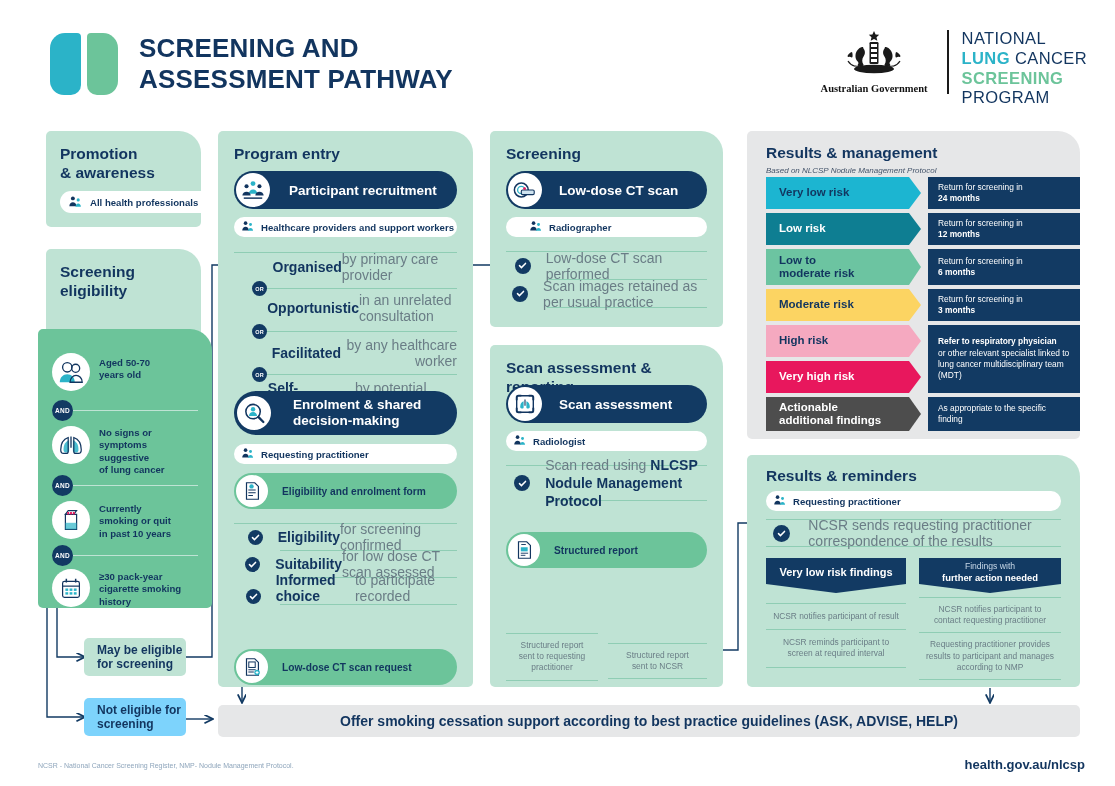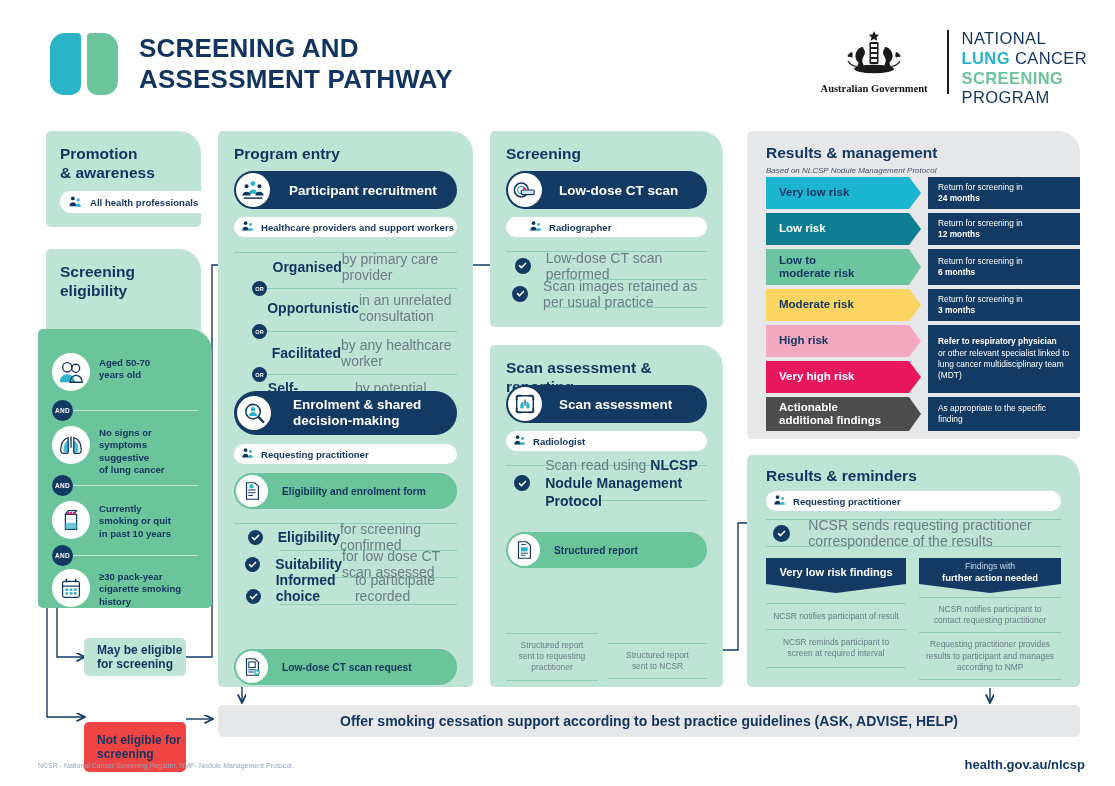--- a/index.html
+++ b/index.html
@@ -264,21 +264,21 @@
             <rect x="18" y="19.5" width="3" height="2.6" fill="#2bb3c8"></rect>
           </svg>
       </div>
       <div class="eligibility-text" style="padding-top:2px;">≥30 pack-year<br>cigarette smoking<br>history</div>
     </div>
   </div>
 
   <div class="smallbox" style="left:84px;top:638px;width:102px;height:38px;background:#bfe3d4;">
     <span>May be eligible<br>for screening</span>
   </div>
-  <div class="smallbox" style="left:84px;top:698px;width:102px;height:50px;background:#ef4444;margin-top:24px;">
+  <div class="smallbox" style="left:84px;top:698px;width:102px;height:38px;background:#7dd3fc;">
     <span>Not eligible for<br>screening</span>
   </div>
 
   <div class="card" style="left:218px;top:131px;width:255px;height:556px;border-radius:5px 22px 5px 5px;">
     <div class="card-title" style="position:absolute;left:16px;top:14px;">Program entry</div>
 
     <div class="pill-navy" style="position:absolute;left:16px;top:40px;width:223px;height:38px;">
       <div class="icon-circle" style="width:34px;height:34px;margin-left:2px;">
         <svg width="24" height="24" viewBox="0 0 26 26">
             <circle cx="13" cy="6" r="2.6" fill="#2bb3c8"></circle>
@@ -322,21 +322,21 @@
         <div class="row">
             <b>Opportunistic</b>
             <span> in an unrelated consultation</span>
           </div>
       </div>
       <div style="display:flex;align-items:center;">
           <div style="width:18px;"></div>
           <div class="orbadge">OR</div>
           <div style="flex:1;height:1px;background:#8fcdb4;"></div>
         </div>
-      <div style="display:flex;align-items:center;height:28px;">
+      <div style="display:flex;align-items:center;height:28px;text-align:right;">
         <div style="width:46px;"></div>
         <div class="row">
             <b>Facilitated</b>
             <span> by any healthcare worker</span>
           </div>
       </div>
       <div style="display:flex;align-items:center;">
           <div style="width:18px;"></div>
           <div class="orbadge">OR</div>
           <div style="flex:1;height:1px;background:#8fcdb4;"></div>

